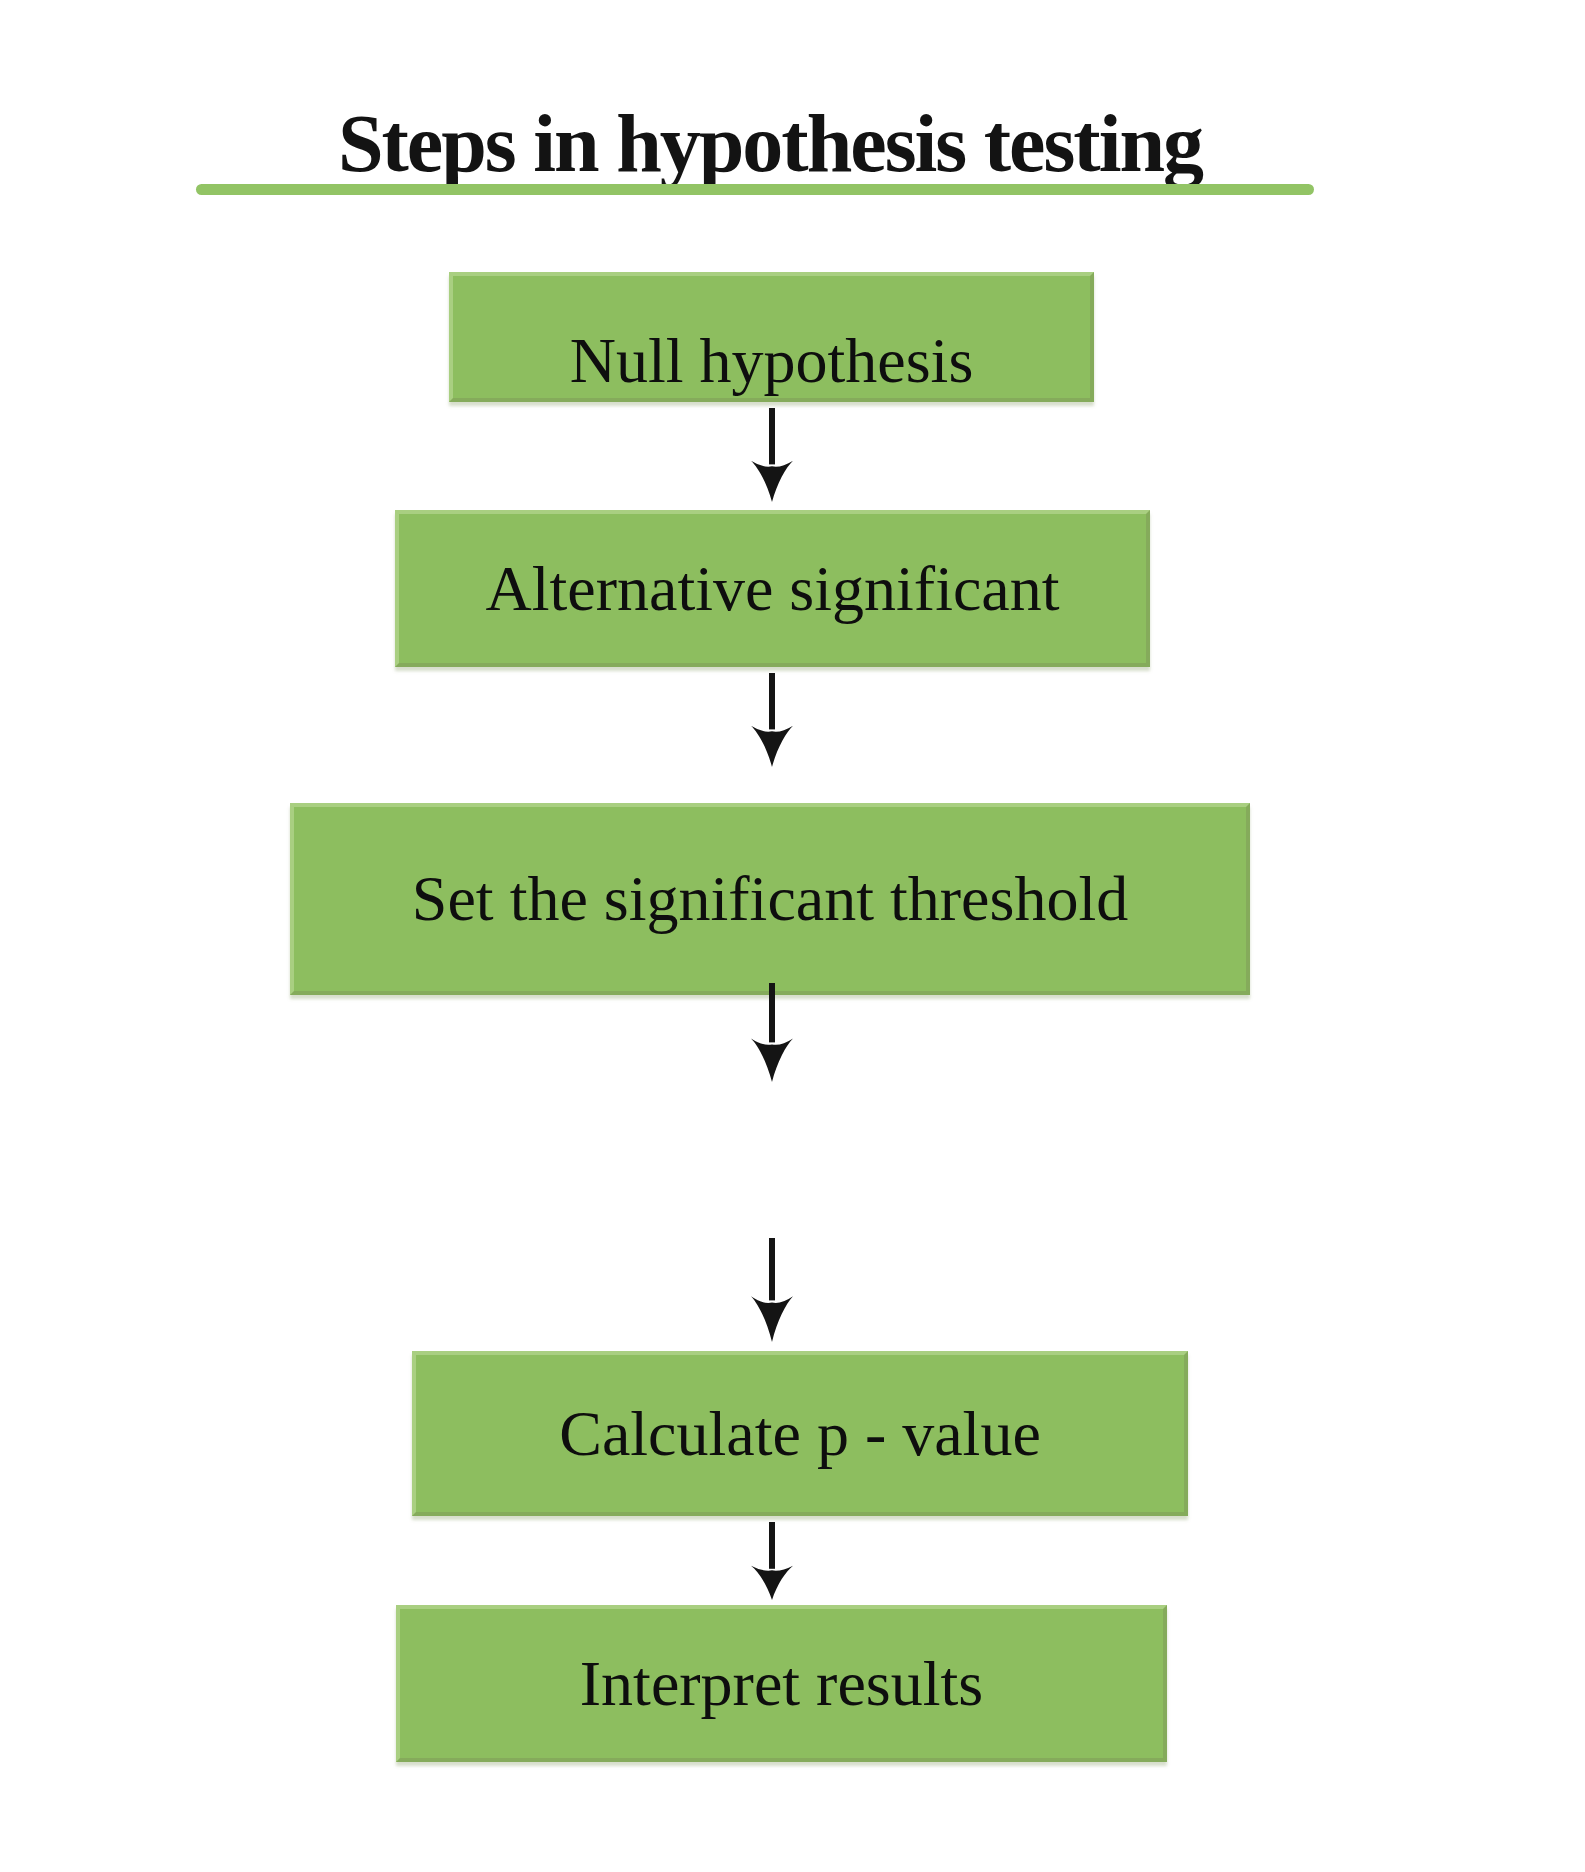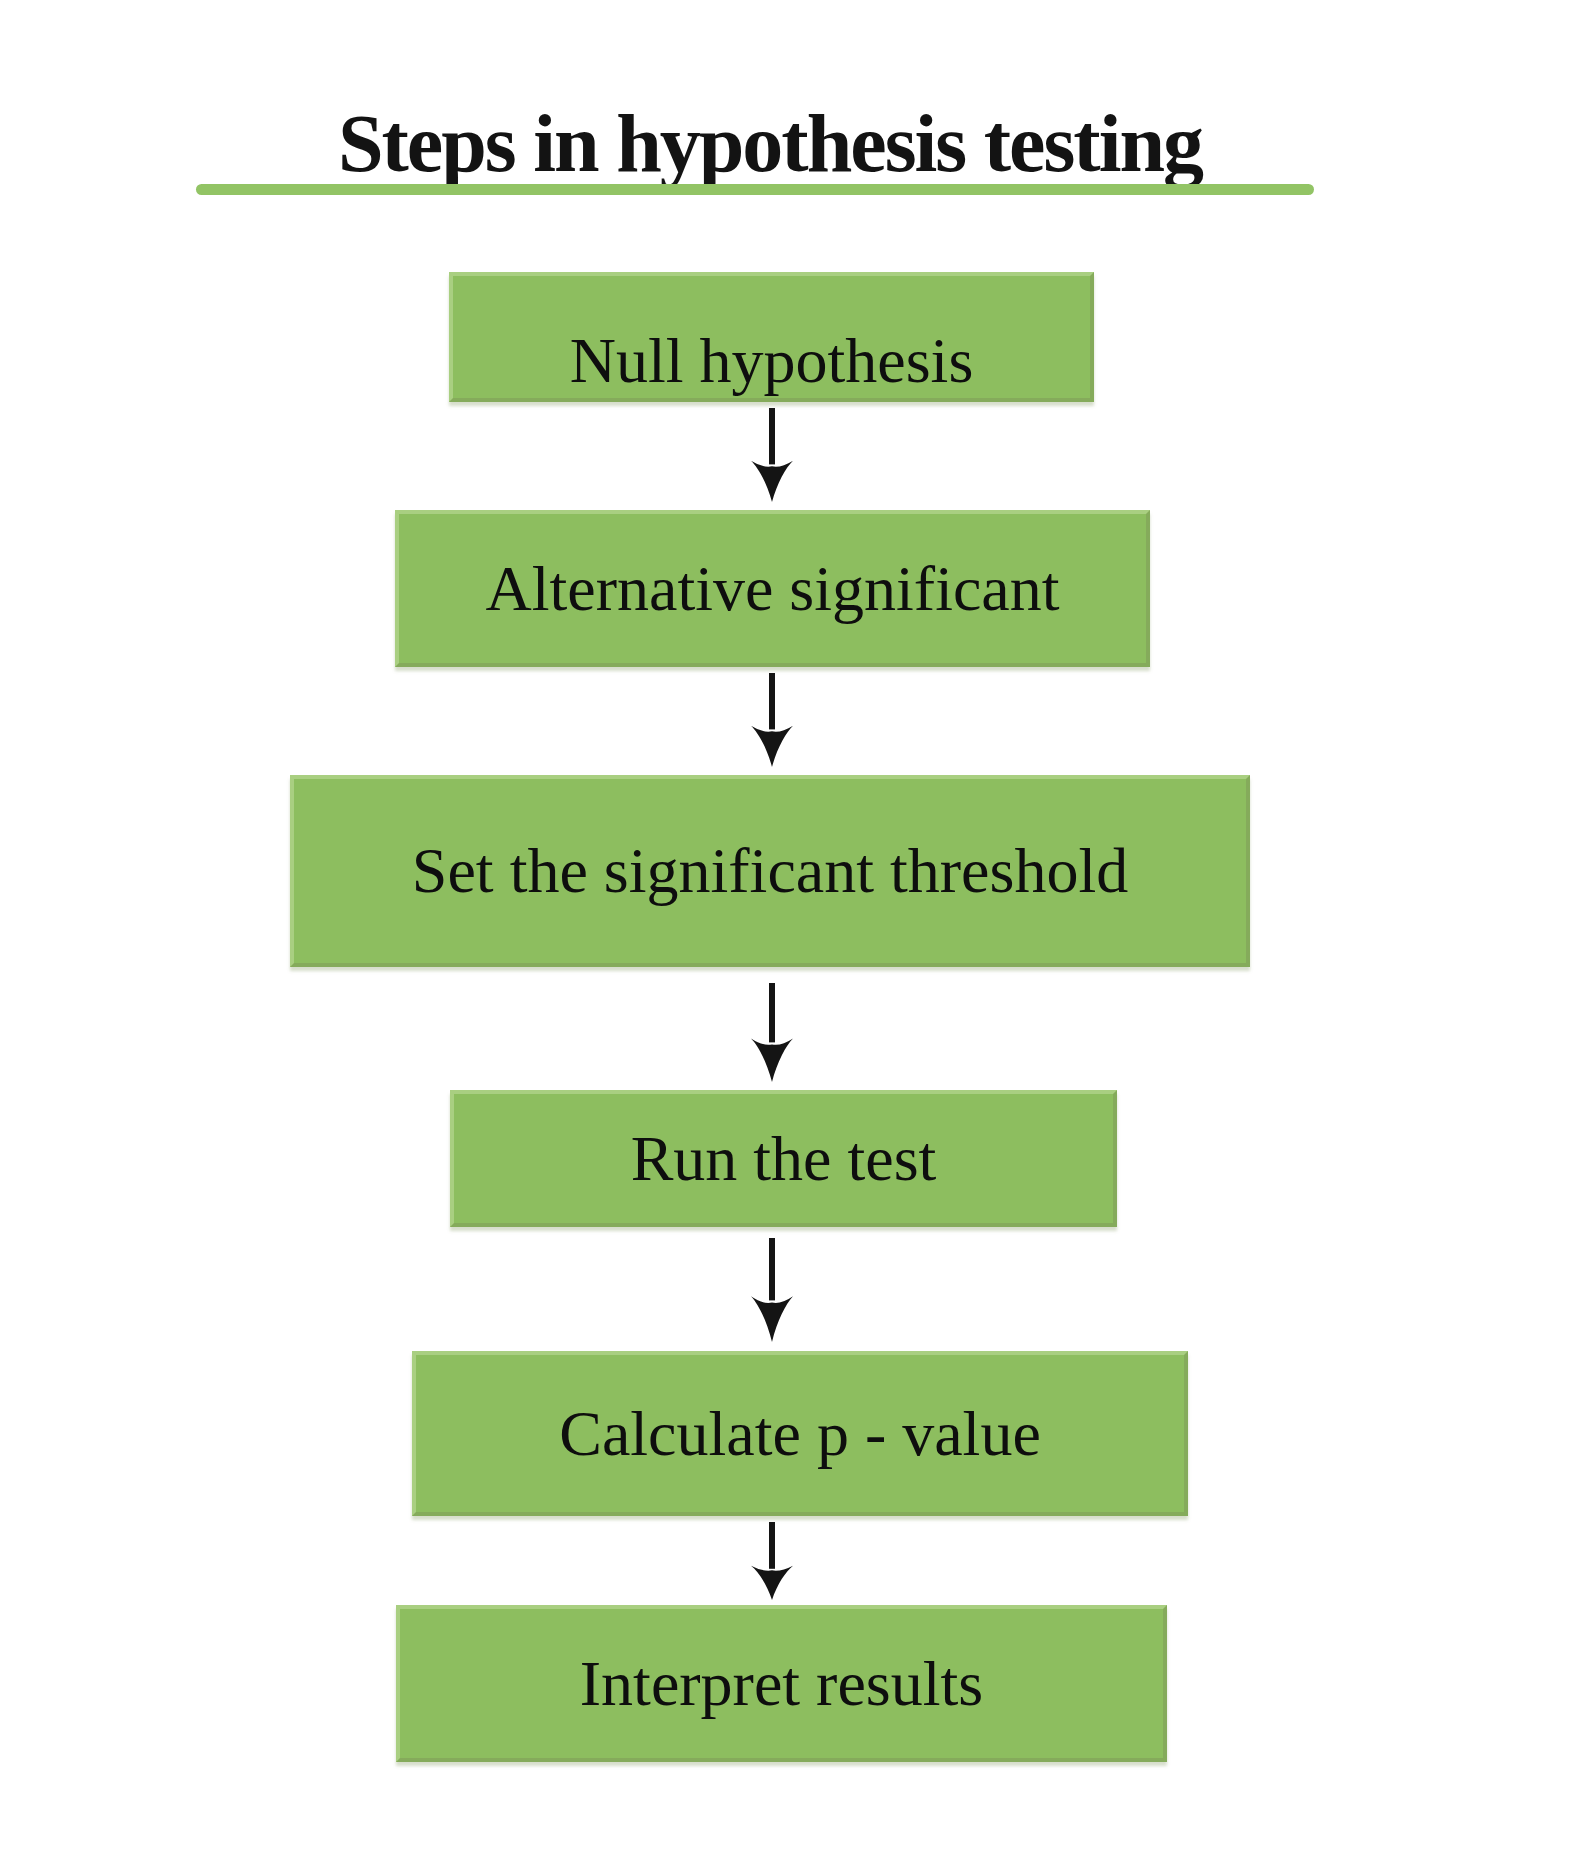--- a/index.html
+++ b/index.html
@@ -54,21 +54,21 @@
     justify-content: center;
   }
   .step-label {
     font-size: 64px;
     font-weight: 400;
     color: var(--box-text, #0e0e0e);
     white-space: nowrap;
   }
   .box-1 { left: 449px; top: 272px;  width: 645px; height: 130px; align-items: flex-end; }
   .box-2 { left: 395px; top: 510px;  width: 755px; height: 157px; }
-  .box-3 { left: 290px; top: 775px;  width: 960px; height: 192px; }
+  .box-3 { left: 290px; top: 803px;  width: 960px; height: 192px; }
   .box-4 { left: 450px; top: 1090px; width: 667px; height: 137px; }
   .box-5 { left: 412px; top: 1351px; width: 776px; height: 165px; }
   .box-6 { left: 396px; top: 1605px; width: 771px; height: 157px; }
 
   .arrow {
     position: absolute;
     left: 744px;
     width: 56px;
     color: var(--arrow, #141414);
   }
@@ -113,23 +113,20 @@
     <span class="step-label">Set the significant threshold</span>
   </div>
 
   <div class="arrow arrow-3">
     <svg viewBox="0 0 56 100" preserveAspectRatio="none" aria-hidden="true">
       <rect x="25" y="0" width="6" height="60" fill="currentColor"></rect>
       <path d="M28 100 C23 80 14 63 7 56 Q19 64 28 62 Q37 64 49 56 C42 63 33 80 28 100 Z" fill="currentColor"></path>
     </svg>
   </div>
 
-  <div class="step-box box-4">
-    <span class="step-label">Run the test</span>
-  </div>
 
   <div class="arrow arrow-4">
     <svg viewBox="0 0 56 100" preserveAspectRatio="none" aria-hidden="true">
       <rect x="25" y="0" width="6" height="60" fill="currentColor"></rect>
       <path d="M28 100 C23 80 14 63 7 56 Q19 64 28 62 Q37 64 49 56 C42 63 33 80 28 100 Z" fill="currentColor"></path>
     </svg>
   </div>
 
   <div class="step-box box-5">
     <span class="step-label">Calculate p - value</span>

